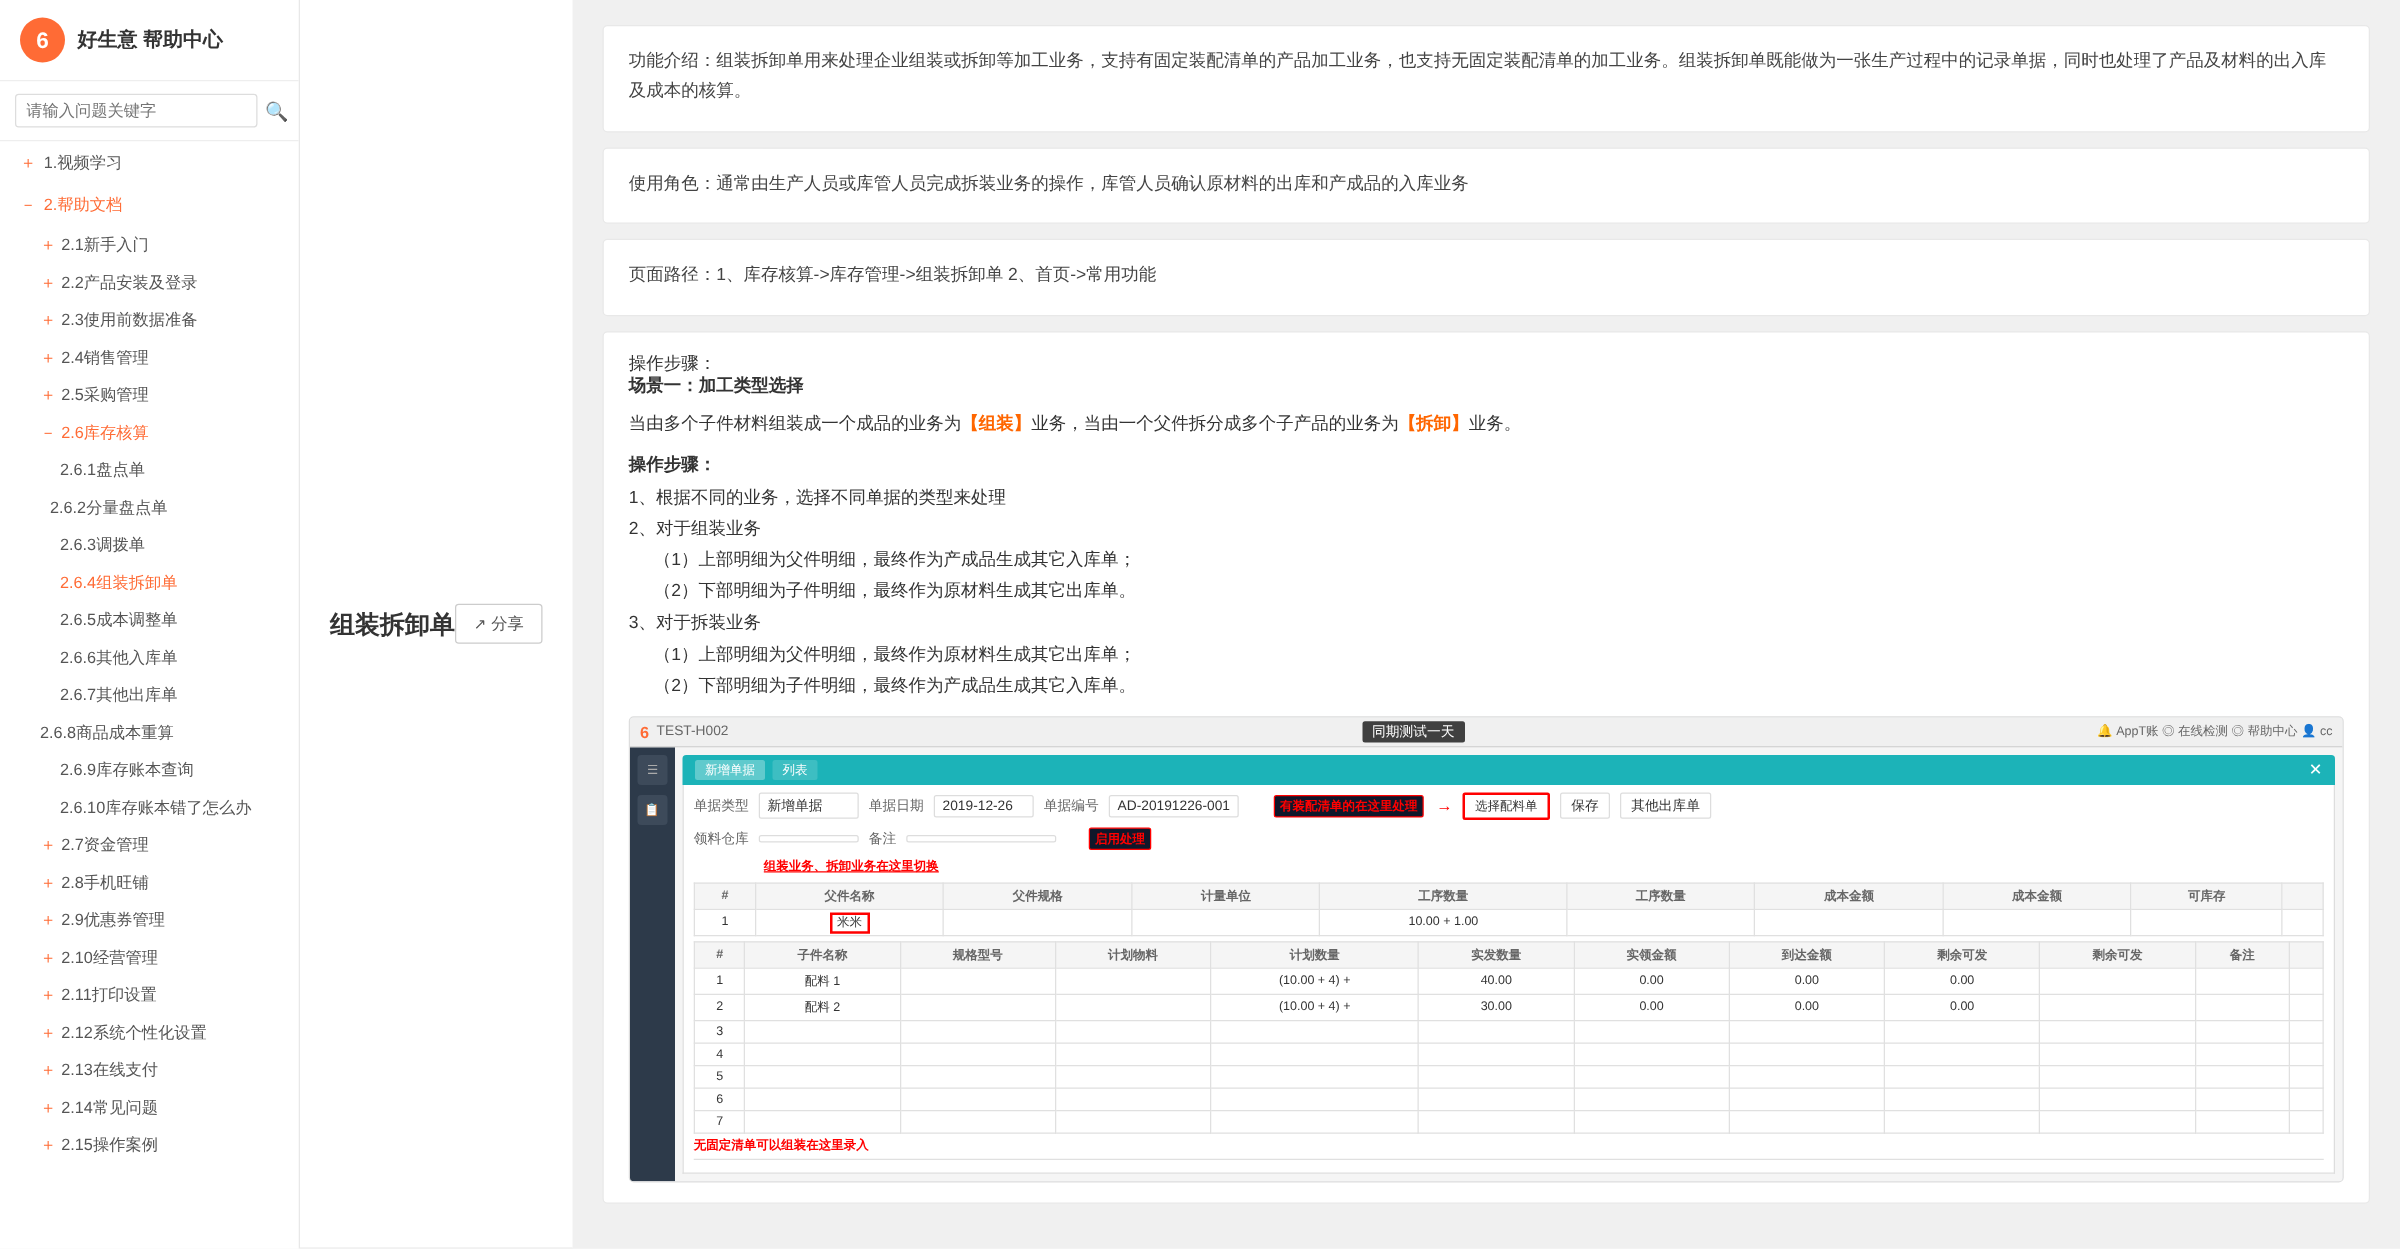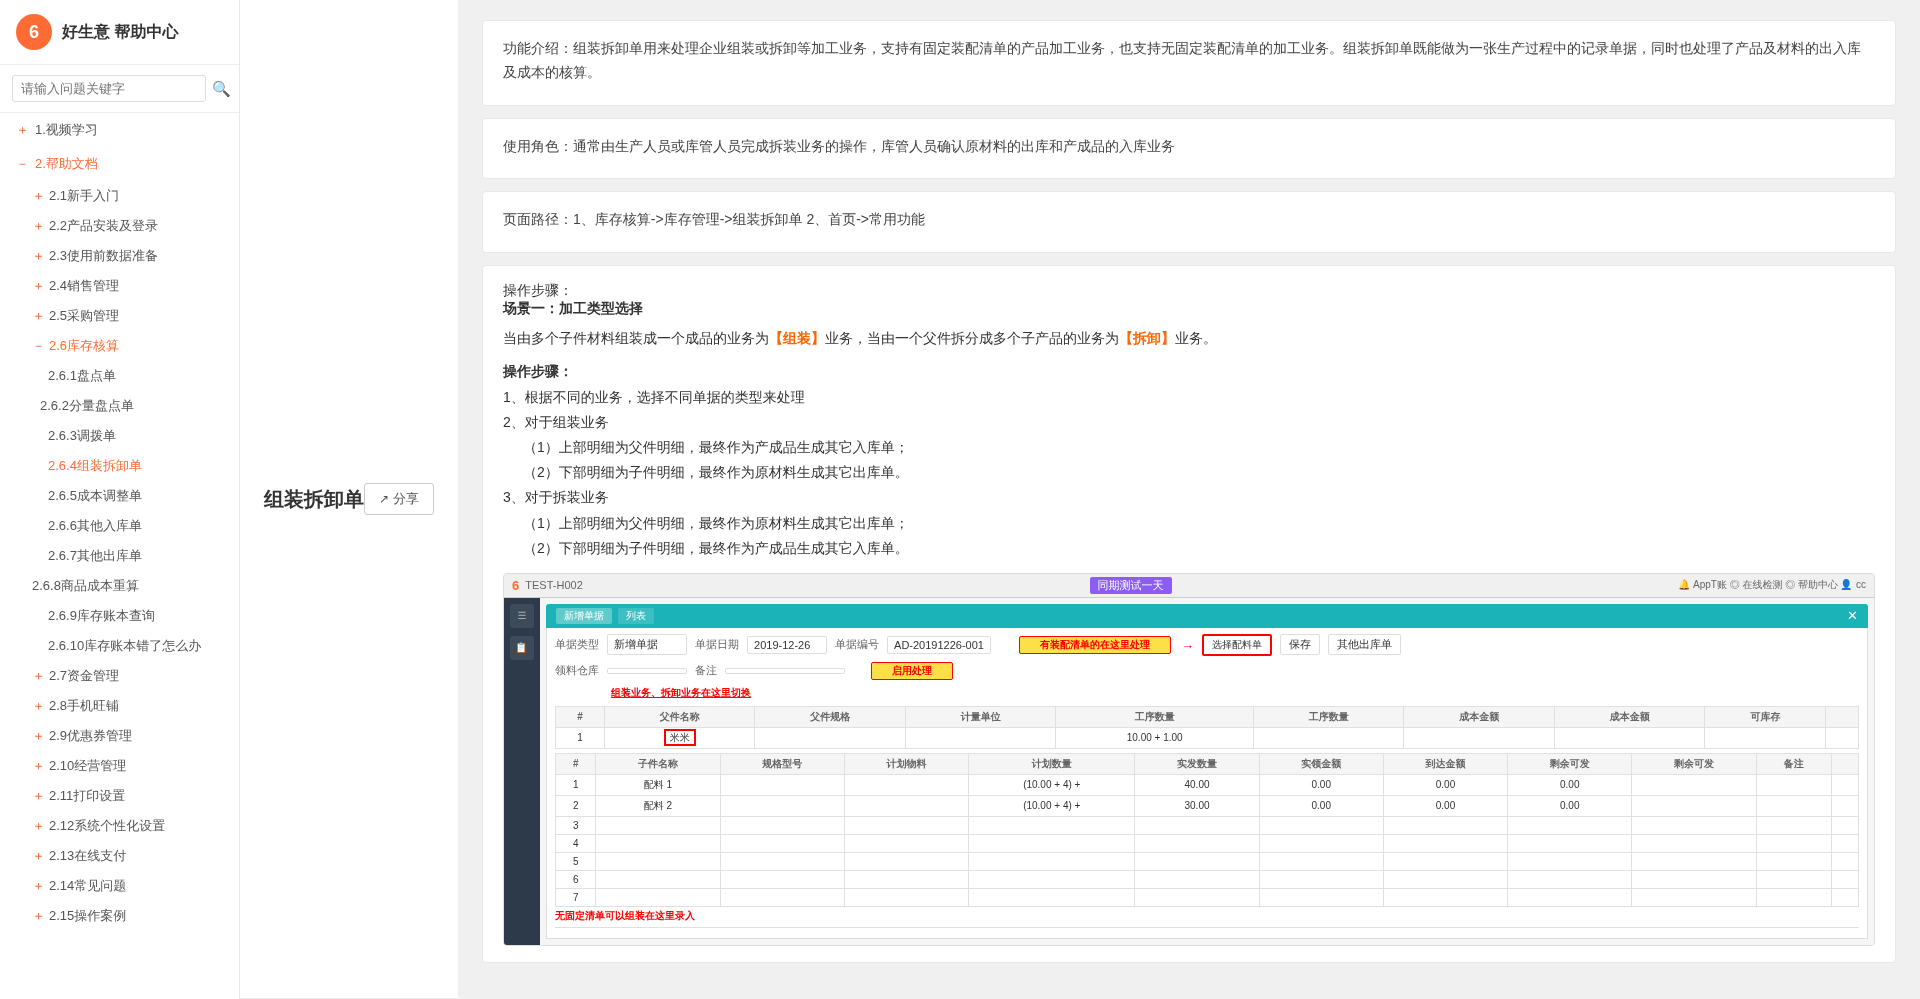--- a/index.html
+++ b/index.html
@@ -209,25 +209,25 @@
     }
     .steps-outer {
       background: #fff;
       border: 1px solid #e8e8e8;
       border-radius: 4px;
       padding: 16px 20px;
       margin-bottom: 12px;
     }
     .annotation-label {
       display: inline-block;
-      background: #fde047;
+      background: #0f172a;
       border: 1.5px solid red;
       color: red;
       font-size: 10px;
-      padding: 1px 20px;
+      padding: 1px 4px;
       border-radius: 2px;
       font-weight: bold;
     }
   </style>
 </head>
 <body>
 
 <div id="sidebar">
   <div id="logo-area">
     <div id="logo-icon">
@@ -383,21 +383,21 @@
       <div class="step-line">3、对于拆装业务</div>
       <div class="step-line sub-step">（1）上部明细为父件明细，最终作为原材料生成其它出库单；</div>
       <div class="step-line sub-step">（2）下部明细为子件明细，最终作为产成品生成其它入库单。</div>
 
       <div class="mock-screenshot" style="margin-top:12px;">
 
         <div style="background:#f0f0f0;border-bottom:1px solid #ccc;padding:3px 8px;display:flex;align-items:center;gap:6px;font-size:11px;">
           <span style="color:#ff6b35;font-weight:bold;font-size:13px;">6</span>
           <span style="color:#666;">TEST-H002</span>
           <span style="flex:1;"></span>
-          <span style="background:#8b5cf6;color:#fff;padding:1px 8px;border-radius:2px;font-size:11px;">同期测试一天</span>
+          <span style="background:#404040;color:#fff;padding:1px 8px;border-radius:2px;font-size:11px;">同期测试一天</span>
           <span style="flex:1;"></span>
           <span style="color:#666;font-size:10px;">🔔 AppT账 ◎ 在线检测 ◎ 帮助中心 👤 cc</span>
         </div>
 
         <div style="display:flex;min-height:240px;">
 
           <div style="width:36px;background:#2d3a4a;display:flex;flex-direction:column;align-items:center;padding-top:6px;gap:4px;">
             <div style="width:24px;height:24px;background:#3d4a5a;border-radius:3px;display:flex;align-items:center;justify-content:center;">
               <span style="color:#aaa;font-size:10px;">☰</span>
             </div>

